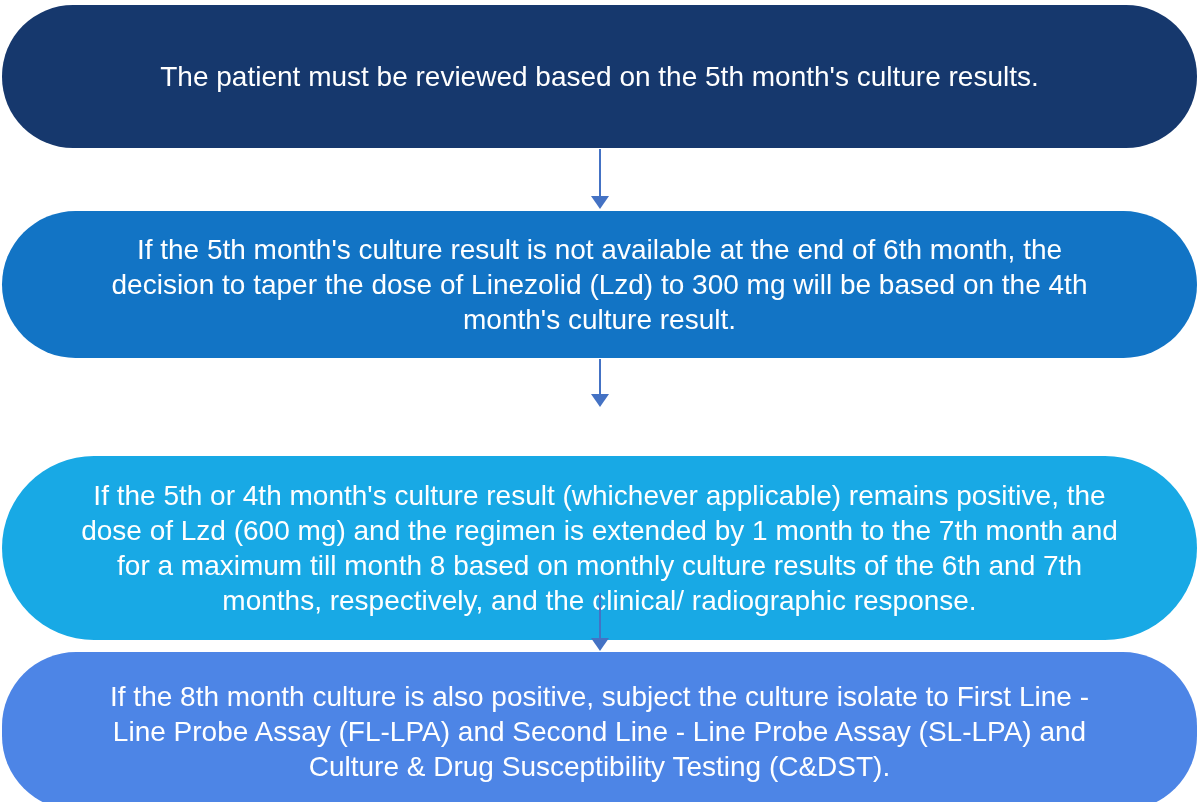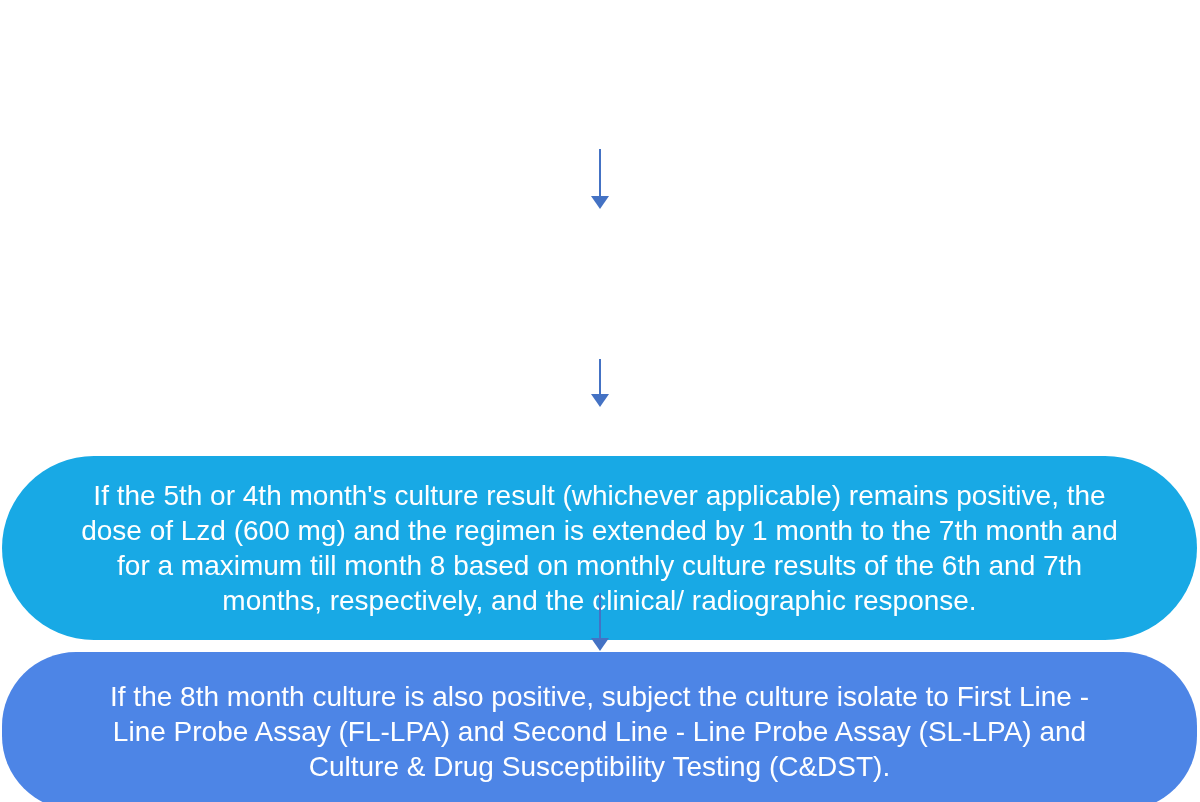--- a/index.html
+++ b/index.html
@@ -56,26 +56,34 @@
     border-right: 9px solid transparent;
     border-top: 13px solid #4472c4;
     flex: 0 0 auto;
   }
 </style>
 </head>
 <body>
 
 <div class="canvas" style="color: rgb(255, 255, 255);">
 
+  <div class="box box1" style="background-color: rgb(22, 56, 109);">
+    <div class="box-text">The patient must be reviewed based on the 5th month's culture results.</div>
+  </div>
 
   <div class="arrow arrow1">
     <div class="arrow-shaft" style="background-color: rgb(68, 114, 196);"></div>
     <div class="arrow-head" style="border-top-color: rgb(68, 114, 196);"></div>
   </div>
 
+  <div class="box box2" style="background-color: rgb(18, 116, 197);">
+    <div class="box-text">If the 5th month's culture result is not available at the end of 6th month, the
+decision to taper the dose of Linezolid (Lzd) to 300 mg will be based on the 4th
+month's culture result.</div>
+  </div>
 
   <div class="arrow arrow2">
     <div class="arrow-shaft" style="background-color: rgb(68, 114, 196);"></div>
     <div class="arrow-head" style="border-top-color: rgb(68, 114, 196);"></div>
   </div>
 
   <div class="box box3" style="background-color: rgb(24, 169, 229);">
     <div class="box-text">If the 5th or 4th month's culture result (whichever applicable) remains positive, the
 dose of Lzd (600 mg) and the regimen is extended by 1 month to the 7th month and
 for a maximum till month 8 based on monthly culture results of the 6th and 7th

